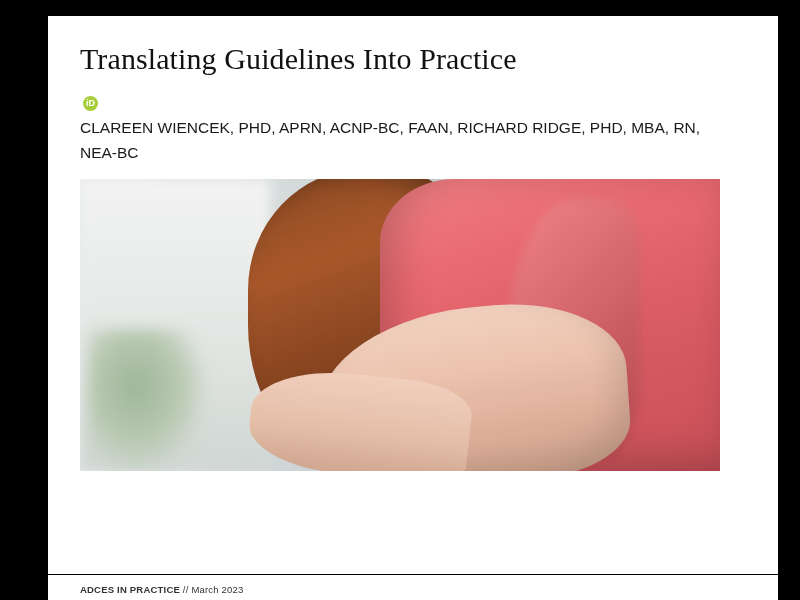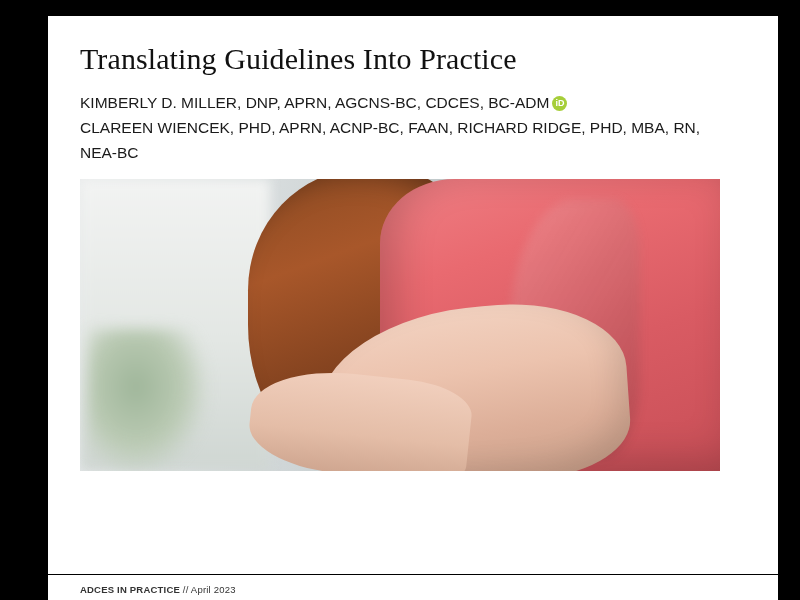--- a/index.html
+++ b/index.html
@@ -177,21 +177,21 @@
 </head>
 <body>
 
 <div id="page">
   <div id="page-inner">
 
     <h1 class="doc-title">Translating Guidelines Into Practice</h1>
 
 
     <div class="authors">
-      <span>KIMBERLY D. MILLER, DNP, APRN, AGCNS-BC, CDCES, BC-ADM</span><span class="orcid"></span><br>
+      <span class="orcid"></span><br>
       <span> CLAREEN WIENCEK, PHD, APRN, ACNP-BC, FAAN, RICHARD RIDGE, PHD, MBA, RN, NEA-BC</span>
     </div>
 
     <div id="figure">
       <div class="bg-wall"></div>
       <div class="bg-window"></div>
       <div class="bg-plant"></div>
       <div class="bg-couch"></div>
       <div class="bg-couch2"></div>
 
@@ -203,15 +203,15 @@
 
     </div>
 
   </div>
 
   <div class="rule"></div>
 
   <div class="footer">
     <b>ADCES IN PRACTICE</b>
     <span>//</span>
-    <span>April 2023</span>
+    <span>March 2023</span>
   </div>
 </div>
 
 </body></html>

